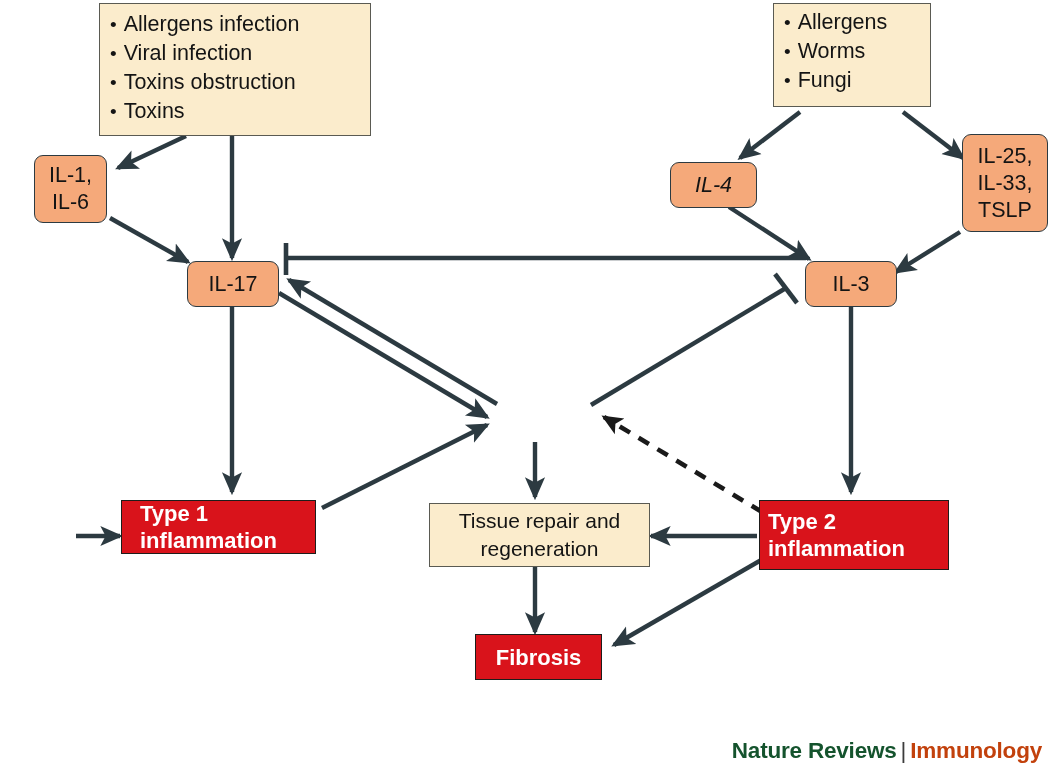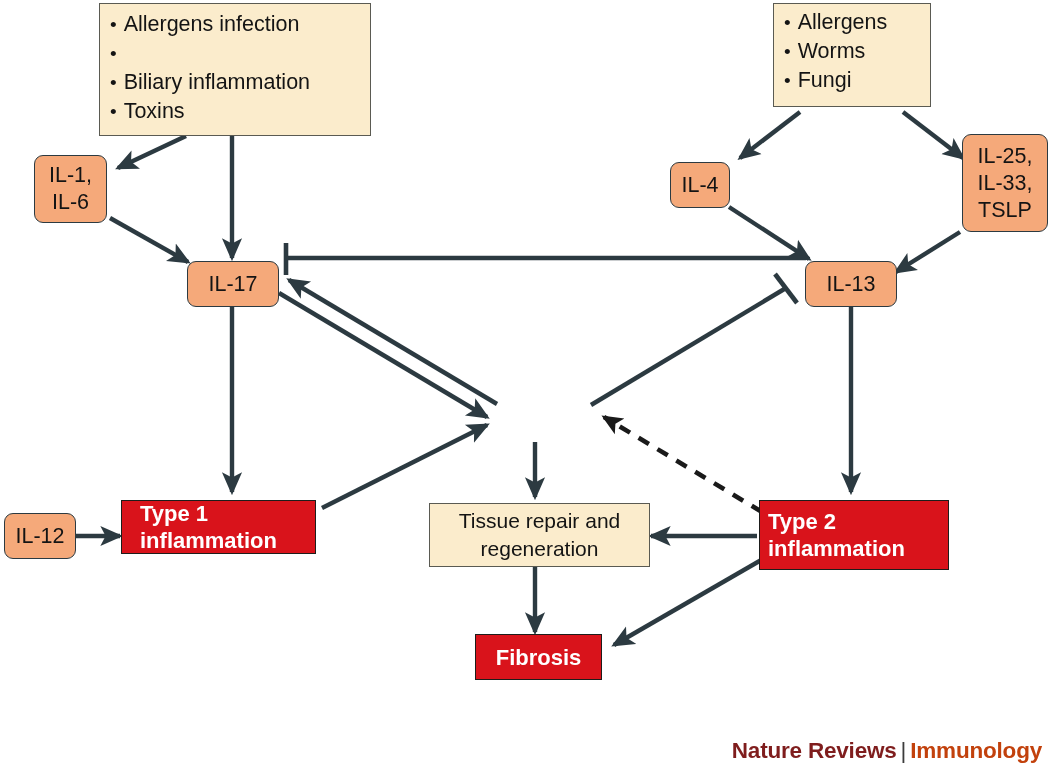--- a/index.html
+++ b/index.html
@@ -92,21 +92,21 @@
   
   #footer {
     position: absolute;
     right: 8px;
     bottom: 8px;
     font-size: 22.5px;
     font-weight: bold;
     letter-spacing: -0.2px;
     z-index: 6;
   }
-  #footer .nr { color: #7f1d1d; }
+  #footer .nr { color: #14532d; }
   #footer .sep { color: #3c3c3c; font-weight: normal; margin: 0 4px; }
   #footer .imm { color: #c2410c; }
 </style>
 </head>
 <body>
 
 <div id="canvas">
 
   <svg id="edges" viewBox="0 0 1050 772" xmlns="http://www.w3.org/2000/svg">
     <defs>
@@ -164,24 +164,25 @@
     <path d="M 762 512 L 604 417" stroke="#1A1A1A" stroke-width="4.6" fill="none" stroke-dasharray="12 10" marker-end="url(#ah-d)"></path>
   </svg>
 
   <div class="node box-cream list" style="left:99px; top:3px; width:272px; height:133px;">
     <div class="li">
       <span class="bullet">•</span>
       <span>Allergens infection</span>
     </div>
     <div class="li">
       <span class="bullet">•</span>
-    </div>
-    <div class="li">
-      <span class="bullet">•</span>
-      <span>Biliary inflammation</span>
+      <span>Viral infection</span>
+    </div>
+    <div class="li">
+      <span class="bullet">•</span>
+      <span>Toxins obstruction</span>
     </div>
     <div class="li">
       <span class="bullet">•</span>
       <span>Toxins</span>
     </div>
   </div>
 
   <div class="node box-cream list" style="left:773px; top:3px; width:158px; height:104px; padding-top:4px;">
     <div class="li">
       <span class="bullet">•</span>
@@ -195,29 +196,28 @@
       <span class="bullet">•</span>
       <span>Fungi</span>
     </div>
   </div>
 
   <div class="node box-orange" style="left:34px; top:155px; width:73px; height:68px;">IL-1,
 IL-6</div>
 
   <div class="node box-orange" style="left:187px; top:261px; width:92px; height:46px;">IL-17</div>
 
-  <div class="node box-orange" style="left:4px; top:513px; width:72px; height:46px;">IL-12</div>
-
-  <div class="node box-orange" style="left:670px; top:162px; width:60px; height:46px;">IL-4</div>
+
+  <div class="node box-orange" style="left:670px; top:162px; width:87px; height:46px;font-style:italic;">IL-4</div>
 
   <div class="node box-orange" style="left:962px; top:134px; width:86px; height:98px;">IL-25,
 IL-33,
 TSLP</div>
 
-  <div class="node box-orange" style="left:805px; top:261px; width:92px; height:46px;">IL-13</div>
+  <div class="node box-orange" style="left:805px; top:261px; width:92px; height:46px;">IL-3</div>
 
 
   <div class="node box-red left-align" style="left:121px; top:500px; width:195px; height:54px;">Type 1
 inflammation</div>
 
   <div class="node box-red left-align" style="left:759px; top:500px; width:190px; height:70px;padding-left:8px;">Type 2
 inflammation</div>
 
   <div class="node box-red" style="left:475px; top:634px; width:127px; height:46px;">Fibrosis</div>
 

